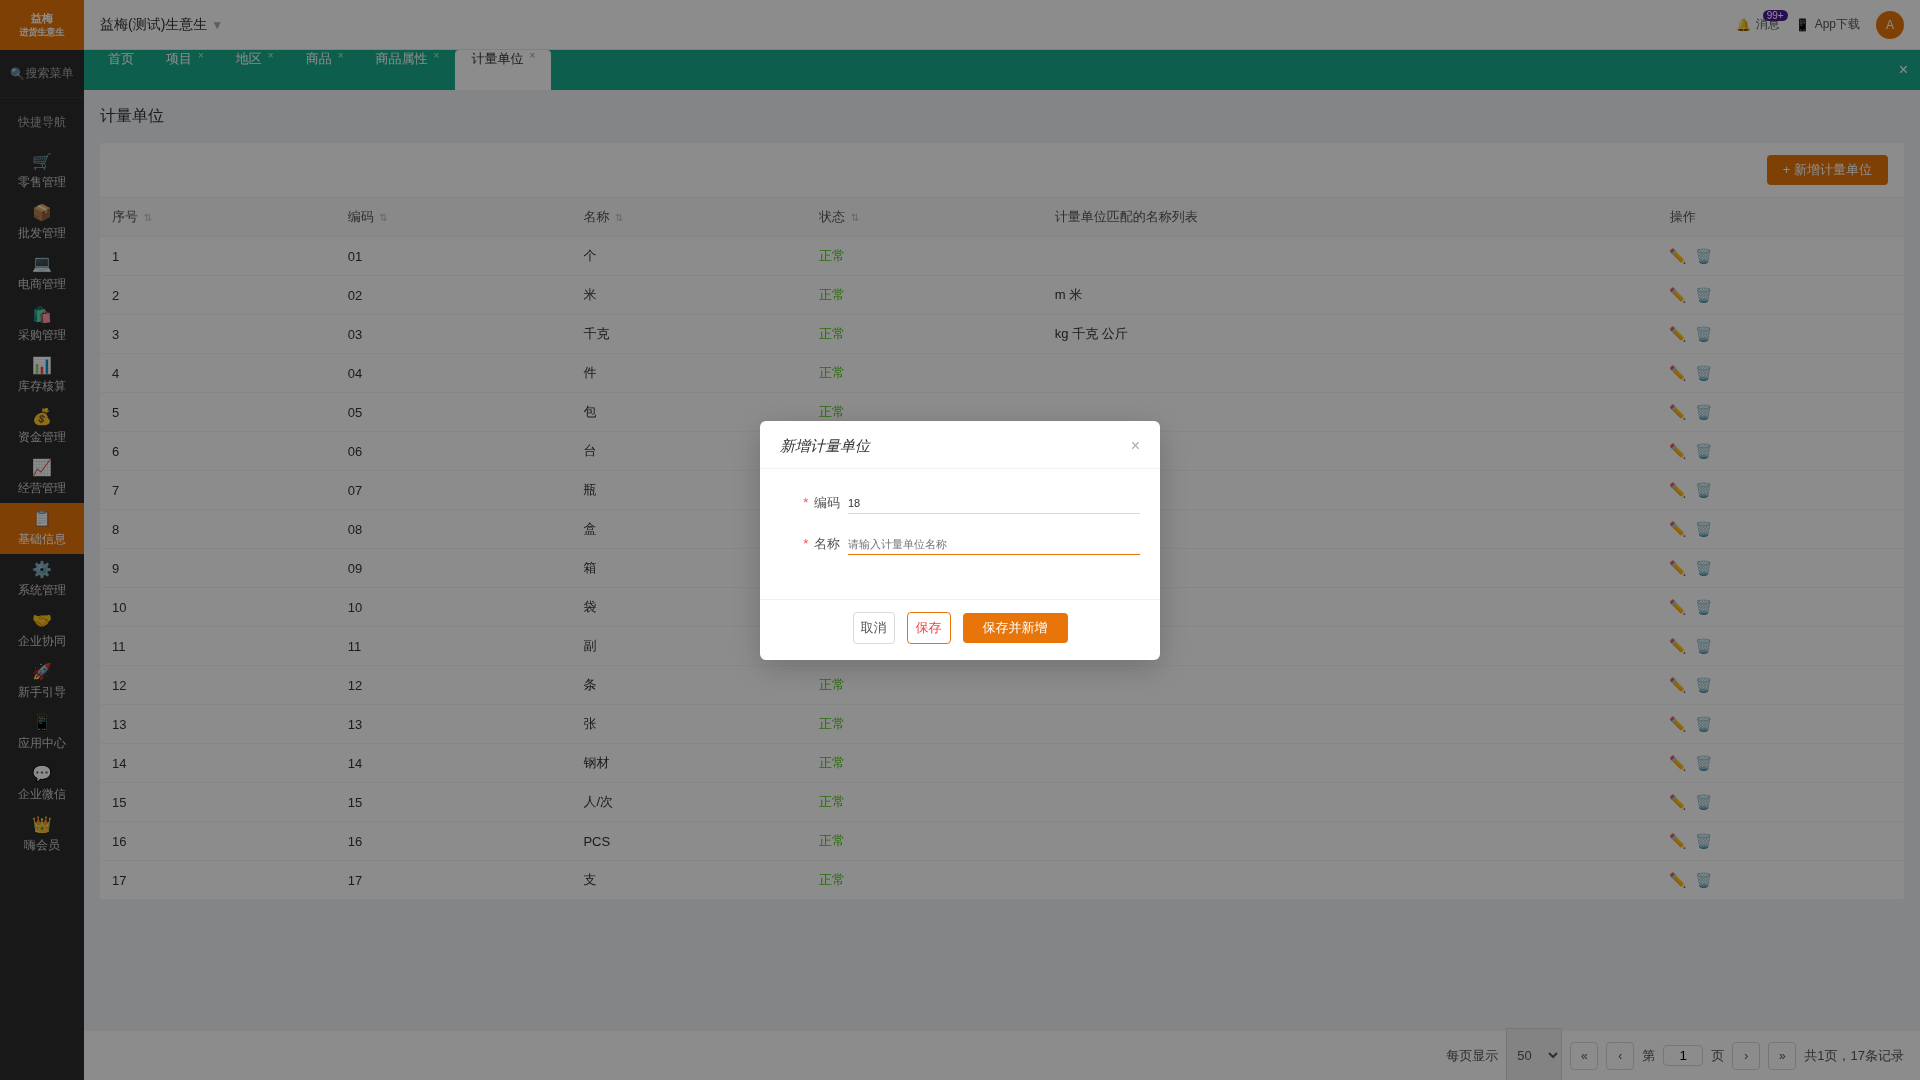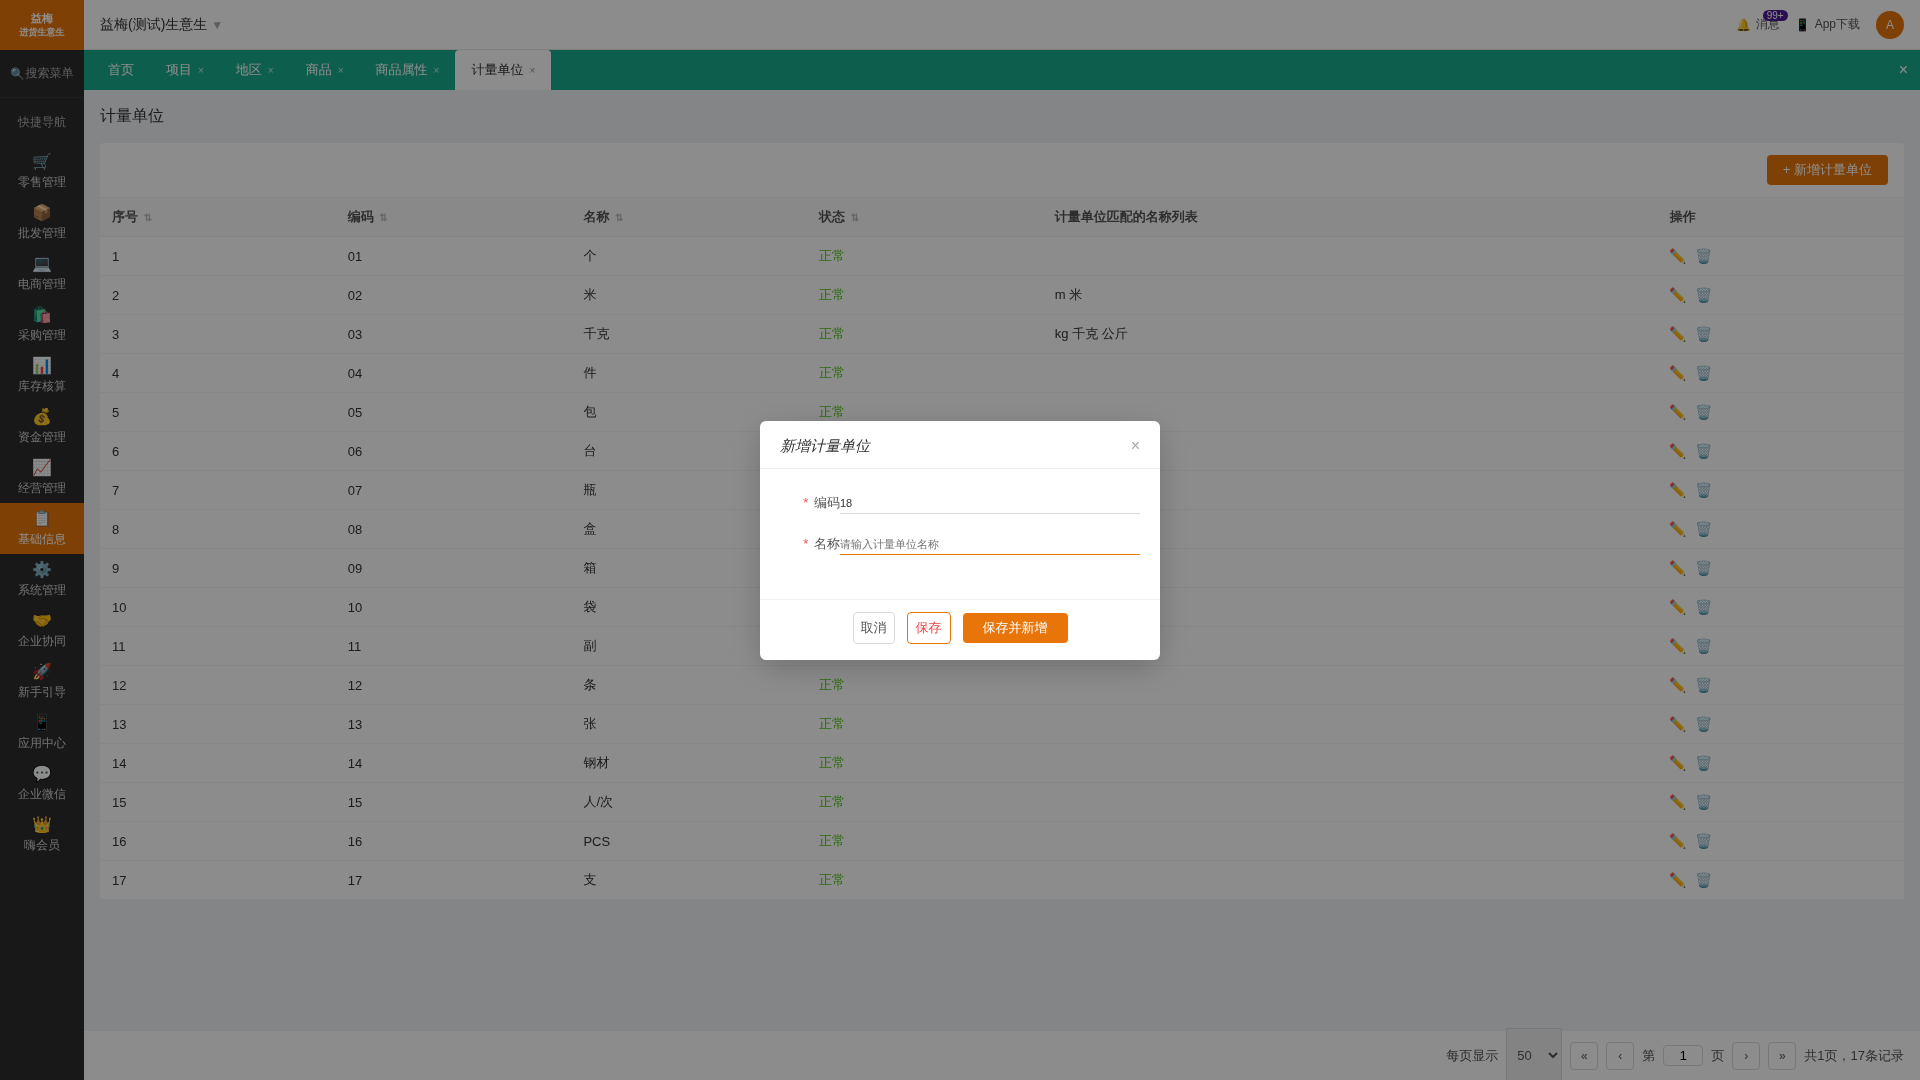--- a/index.html
+++ b/index.html
@@ -22,58 +22,58 @@
     .topbar { height: 50px; background: white; display: flex; align-items: center; justify-content: space-between; padding: 0 16px; border-bottom: 1px solid #e8e8e8; flex-shrink: 0; }
     .topbar-left { display: flex; align-items: center; gap: 4px; }
     .topbar-right { display: flex; align-items: center; gap: 16px; }
     .topbar-notice { position: relative; display: flex; align-items: center; gap: 4px; color: #555; font-size: 12px; cursor: pointer; }
     .badge { position: absolute; top: -6px; right: -8px; background: #4c1d95; color: white; border-radius: 10px; font-size: 10px; padding: 0 4px; min-width: 16px; text-align: center; }
     .topbar-app { display: flex; align-items: center; gap: 4px; color: #555; font-size: 12px; cursor: pointer; }
     .topbar-avatar { width: 28px; height: 28px; border-radius: 50%; background: #e8750a; display: flex; align-items: center; justify-content: center; color: white; font-size: 12px; }
 
     
     .tabbar { height: 40px; background: #1aac8e; display: flex; align-items: center; padding: 0 8px; flex-shrink: 0; position: relative; }
-    .tab { height: 40px; padding: 0 16px; display: flex; align-items: center; gap: 6px; color: white; font-size: 13px; cursor: pointer; white-space: nowrap; }
+    .tab { height: 40px; padding: 0 16px; display: flex; align-items: flex-start; gap: 6px; color: white; font-size: 13px; cursor: pointer; white-space: nowrap; }
     .tab.active { background: white; color: #333; border-radius: 4px 4px 0 0; }
     .tab .close-icon { font-size: 10px; color: rgba(255,255,255,0.7); }
     .tab.active .close-icon { color: #999; }
     .tabbar-close { position: absolute; right: 12px; color: white; cursor: pointer; font-size: 16px; }
 
     
     .content { flex: 1; padding: 16px; overflow: auto; background: #f0f2f5; }
     .page-title { font-size: 16px; color: #333; margin-bottom: 16px; font-weight: 500; }
 
     
     .table-container { background: white; border-radius: 4px; padding: 0; }
     .table-toolbar { padding: 12px 16px; display: flex; justify-content: flex-end; border-bottom: 1px solid #f0f0f0; }
     .add-btn { background: #e8750a; color: white; border: none; padding: 6px 16px; border-radius: 4px; cursor: pointer; font-size: 13px; }
 
     table { width: 100%; border-collapse: collapse; }
-    th { background: #fafafa; color: #555; font-weight: 700; padding: 10px 12px; text-align: left; border-bottom: 1px solid #f0f0f0; font-size: 13px; white-space: nowrap; }
+    th { background: #fafafa; color: #555; font-weight: 400; padding: 10px 12px; text-align: left; border-bottom: 1px solid #f0f0f0; font-size: 13px; white-space: nowrap; }
     td { padding: 10px 12px; border-bottom: 1px solid #f5f5f5; color: #333; font-size: 13px; }
     .sort-icon { color: #bbb; font-size: 10px; margin-left: 2px; }
     .status-normal { color: #52c41a; }
     .action-icons { display: flex; gap: 8px; }
     .action-icon { color: #999; cursor: pointer; font-size: 14px; }
 
     
     .pagination-bar { height: 50px; background: white; border-top: 1px solid #f0f0f0; display: flex; align-items: center; justify-content: flex-end; padding: 0 16px; gap: 8px; font-size: 13px; color: #555; }
     .pagination-input { width: 40px; border: 1px solid #d9d9d9; border-radius: 4px; text-align: center; padding: 2px 4px; }
     .pagination-btn { width: 28px; height: 28px; border: 1px solid #d9d9d9; border-radius: 4px; background: white; cursor: pointer; display: flex; align-items: center; justify-content: center; color: #555; font-size: 12px; }
     .pagination-select { border: 1px solid #d9d9d9; border-radius: 0; padding: 18px 6px; font-size: 13px; color: #555; }
 
     
     .modal-overlay { position: fixed; top: 0; left: 0; width: 1920px; height: 1080px; background: rgba(0,0,0,0.45); display: flex; align-items: center; justify-content: center; z-index: 1000; }
     .modal { background: white; border-radius: 6px; width: 400px; padding: 0; box-shadow: 0 8px 32px rgba(0,0,0,0.2); }
     .modal-header { padding: 16px 20px 12px; border-bottom: 1px solid #f0f0f0; display: flex; align-items: center; justify-content: space-between; }
     .modal-title { font-size: 15px; color: #333; font-weight: 500; font-style: italic; }
     .modal-close { color: #aaa; cursor: pointer; font-size: 16px; }
     .modal-body { padding: 24px 20px; }
     .form-row { display: flex; align-items: center; margin-bottom: 20px; }
-    .form-label { width: 60px; text-align: right; color: #555; font-size: 13px; margin-right: 0; flex-shrink: 0; }
+    .form-label { width: 60px; text-align: right; color: #555; font-size: 13px; margin-right: 8px; flex-shrink: 0; }
     .form-label .required { color: #ff4d4f; margin-right: 2px; }
     .form-input { flex: 1; border: none; border-bottom: 1px solid #d9d9d9; padding: 4px 0; font-size: 11px; color: #333; outline: none; }
     .form-input.active-field { border-bottom-color: #e8750a; }
     .modal-footer { padding: 12px 20px 16px; display: flex; align-items: center; justify-content: center; gap: 12px; border-top: 1px solid #f0f0f0; }
     .btn-cancel { border: 1px solid #d9d9d9; background: white; color: #555; padding: 6px 7px; border-radius: 4px; cursor: pointer; font-size: 13px; }
     .btn-save { border: 1px solid #e8750a; background: white; color: #ef4444; padding: 6px 8px; border-radius: 4px; cursor: pointer; font-size: 13px; }
     .btn-save-new { background: #e8750a; color: white; border: none; padding: 6px 20px; border-radius: 4px; cursor: pointer; font-size: 13px; }
   </style>
 </head>
 <body>

